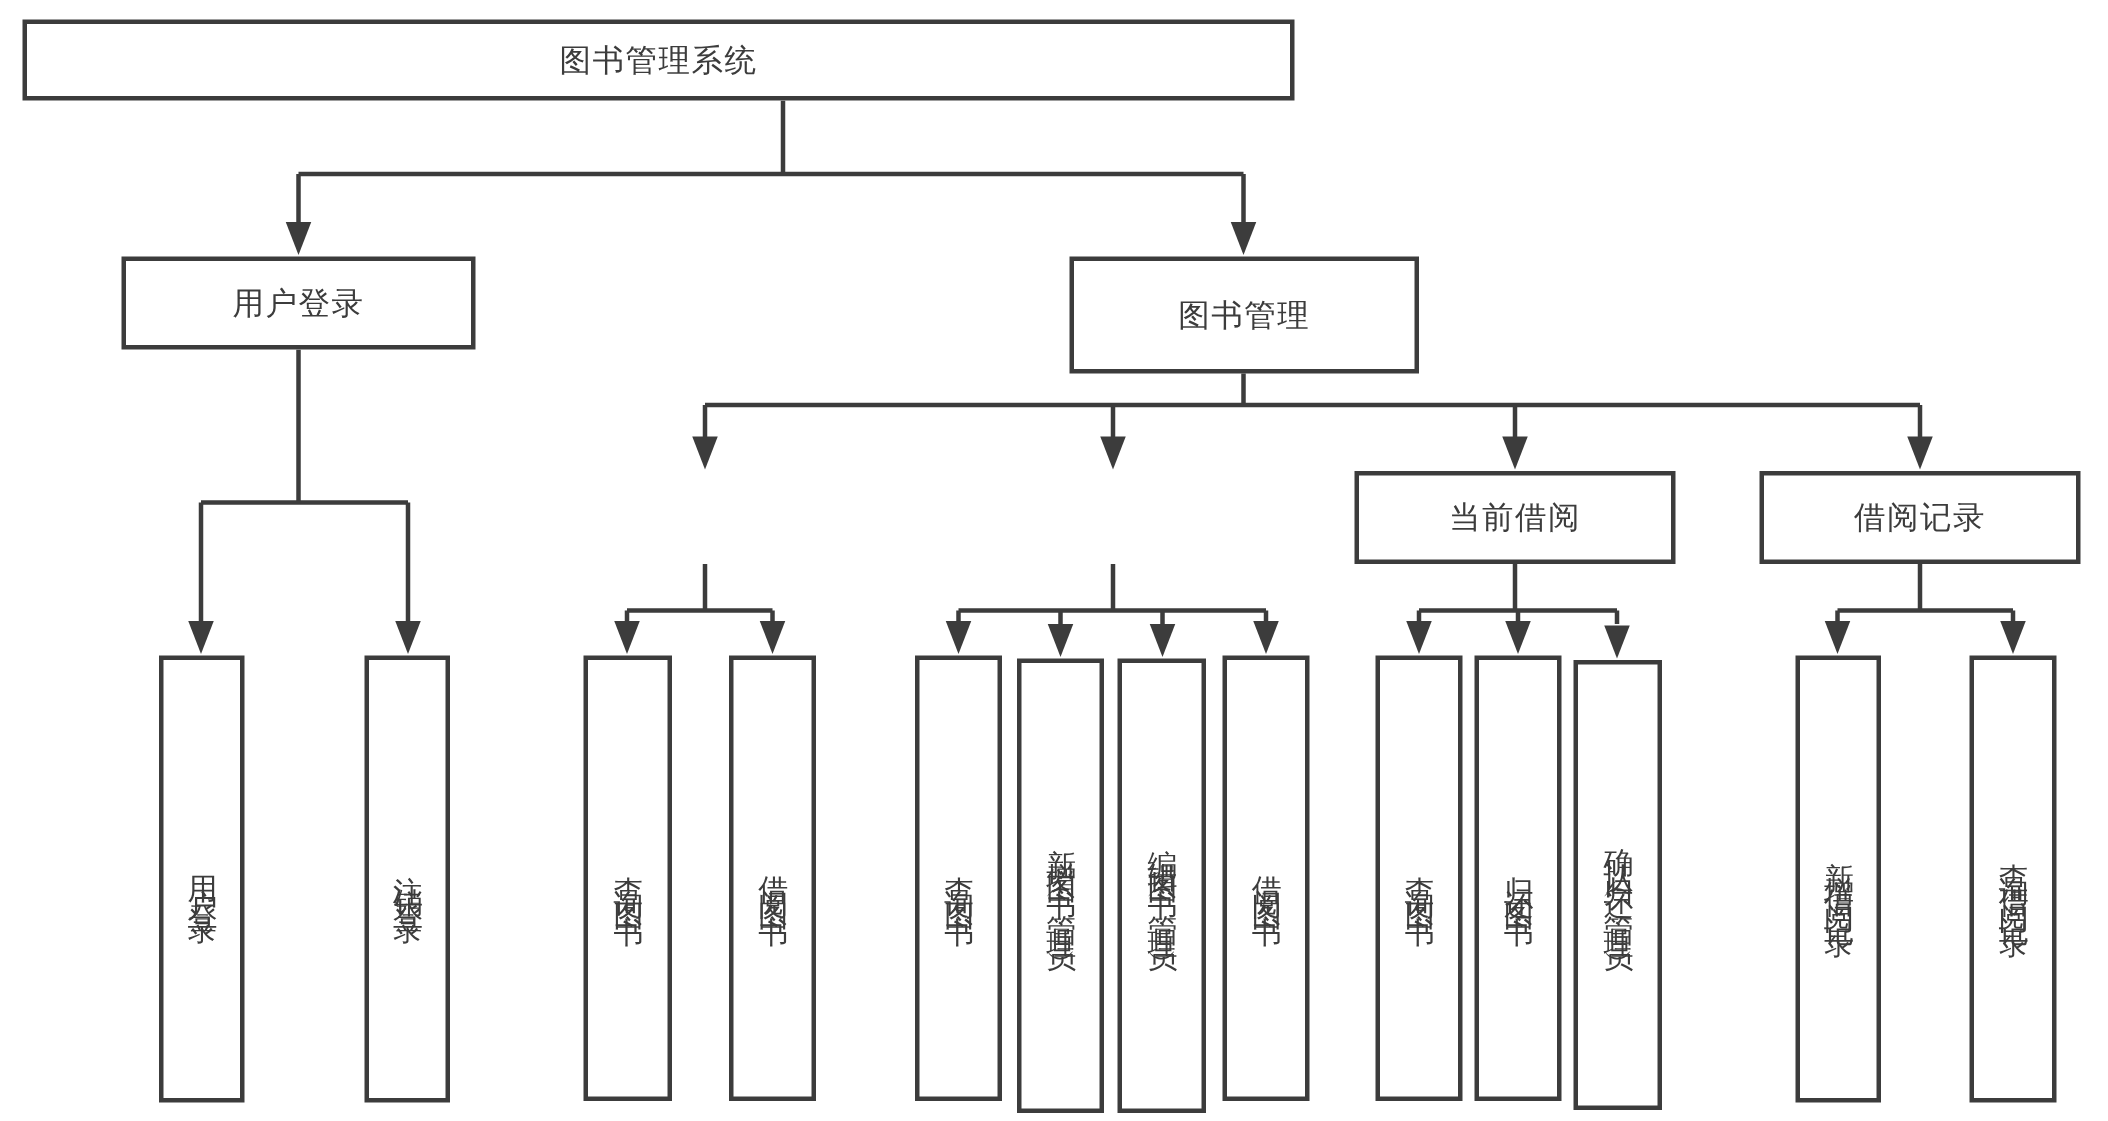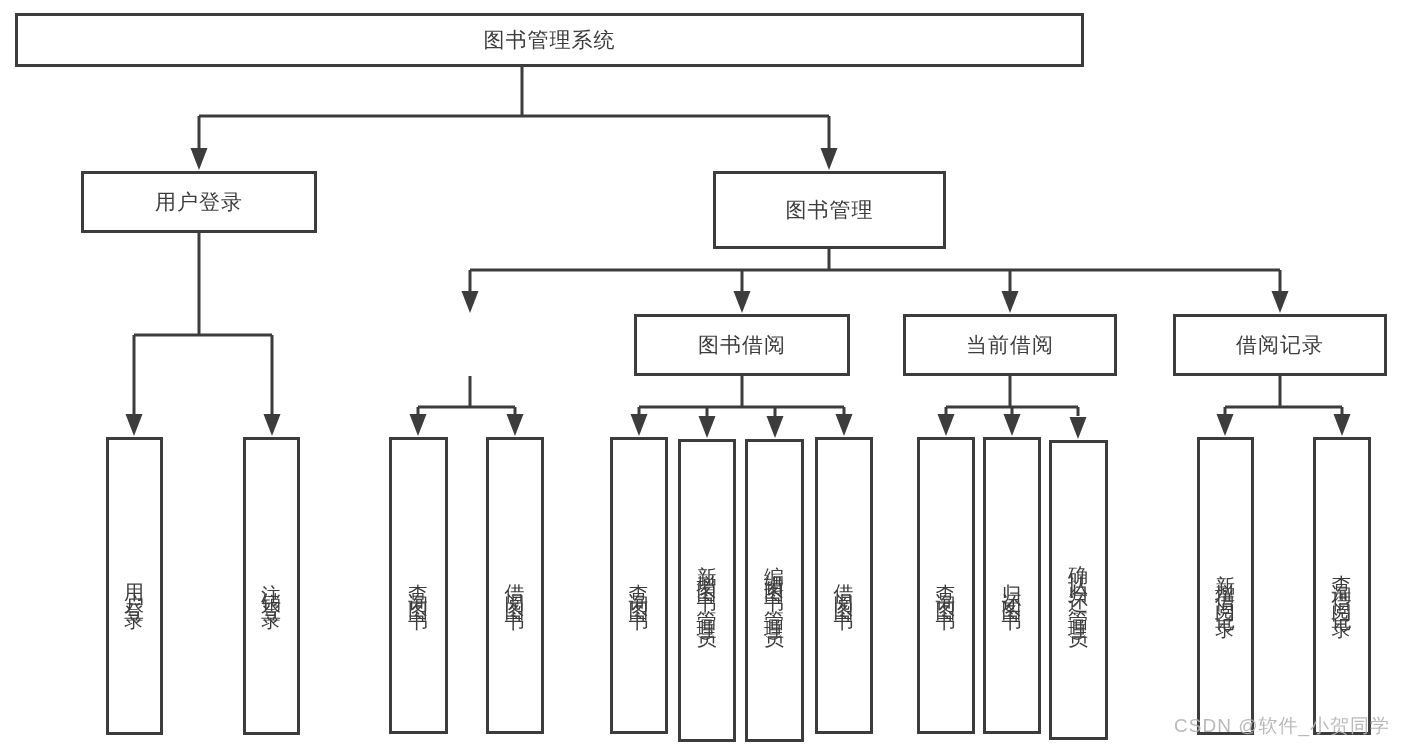--- a/index.html
+++ b/index.html
@@ -87,34 +87,31 @@
     <path d="M1010 376 V407 M946 407 H1078 M946 407 V416 M1012 407 V416 M1078 407 V416"></path>
     <polygon points="937.5,414 954.5,414 946,436"></polygon>
     <polygon points="1003.5,414 1020.5,414 1012,436"></polygon>
     <polygon points="1069.5,417 1086.5,417 1078,439"></polygon>
 
     <path d="M1280 376 V407 M1225 407 H1342 M1225 407 V416 M1342 407 V416"></path>
     <polygon points="1216.5,414 1233.5,414 1225,436"></polygon>
     <polygon points="1333.5,414 1350.5,414 1342,436"></polygon>
   </svg>
 
-  <div class="box" style="left:15px;top:13px;width:1069px;height:54px">
+  <div class="box" style="left:15px;top:13px;width:848px;height:54px">
     <span class="lbl">图书管理系统</span>
   </div>
 
   <div class="box" style="left:81px;top:171px;width:236px;height:62px">
     <span class="lbl">用户登录</span>
   </div>
   <div class="box" style="left:713px;top:171px;width:233px;height:78px">
     <span class="lbl">图书管理</span>
   </div>
 
-  <div class="box" style="left:634px;top:314px;width:216px;height:62px">
-    <span class="lbl">图书借阅</span>
-  </div>
   <div class="box" style="left:903px;top:314px;width:214px;height:62px">
     <span class="lbl">当前借阅</span>
   </div>
   <div class="box" style="left:1173px;top:314px;width:214px;height:62px">
     <span class="lbl">借阅记录</span>
   </div>
 
   <div class="box" style="left:106px;top:437px;width:57px;height:298px">
     <span class="vlbl">用户登录</span>
   </div>
@@ -152,15 +149,14 @@
     <span class="vlbl">确认归还（管理员）</span>
   </div>
 
   <div class="box" style="left:1197px;top:437px;width:57px;height:298px">
     <span class="vlbl">新增借阅记录</span>
   </div>
   <div class="box" style="left:1313px;top:437px;width:58px;height:298px">
     <span class="vlbl">查询借阅记录</span>
   </div>
 
-  <div class="watermark">CSDN @软件_小贺同学</div>
 
 </div>
 
 </body></html>

